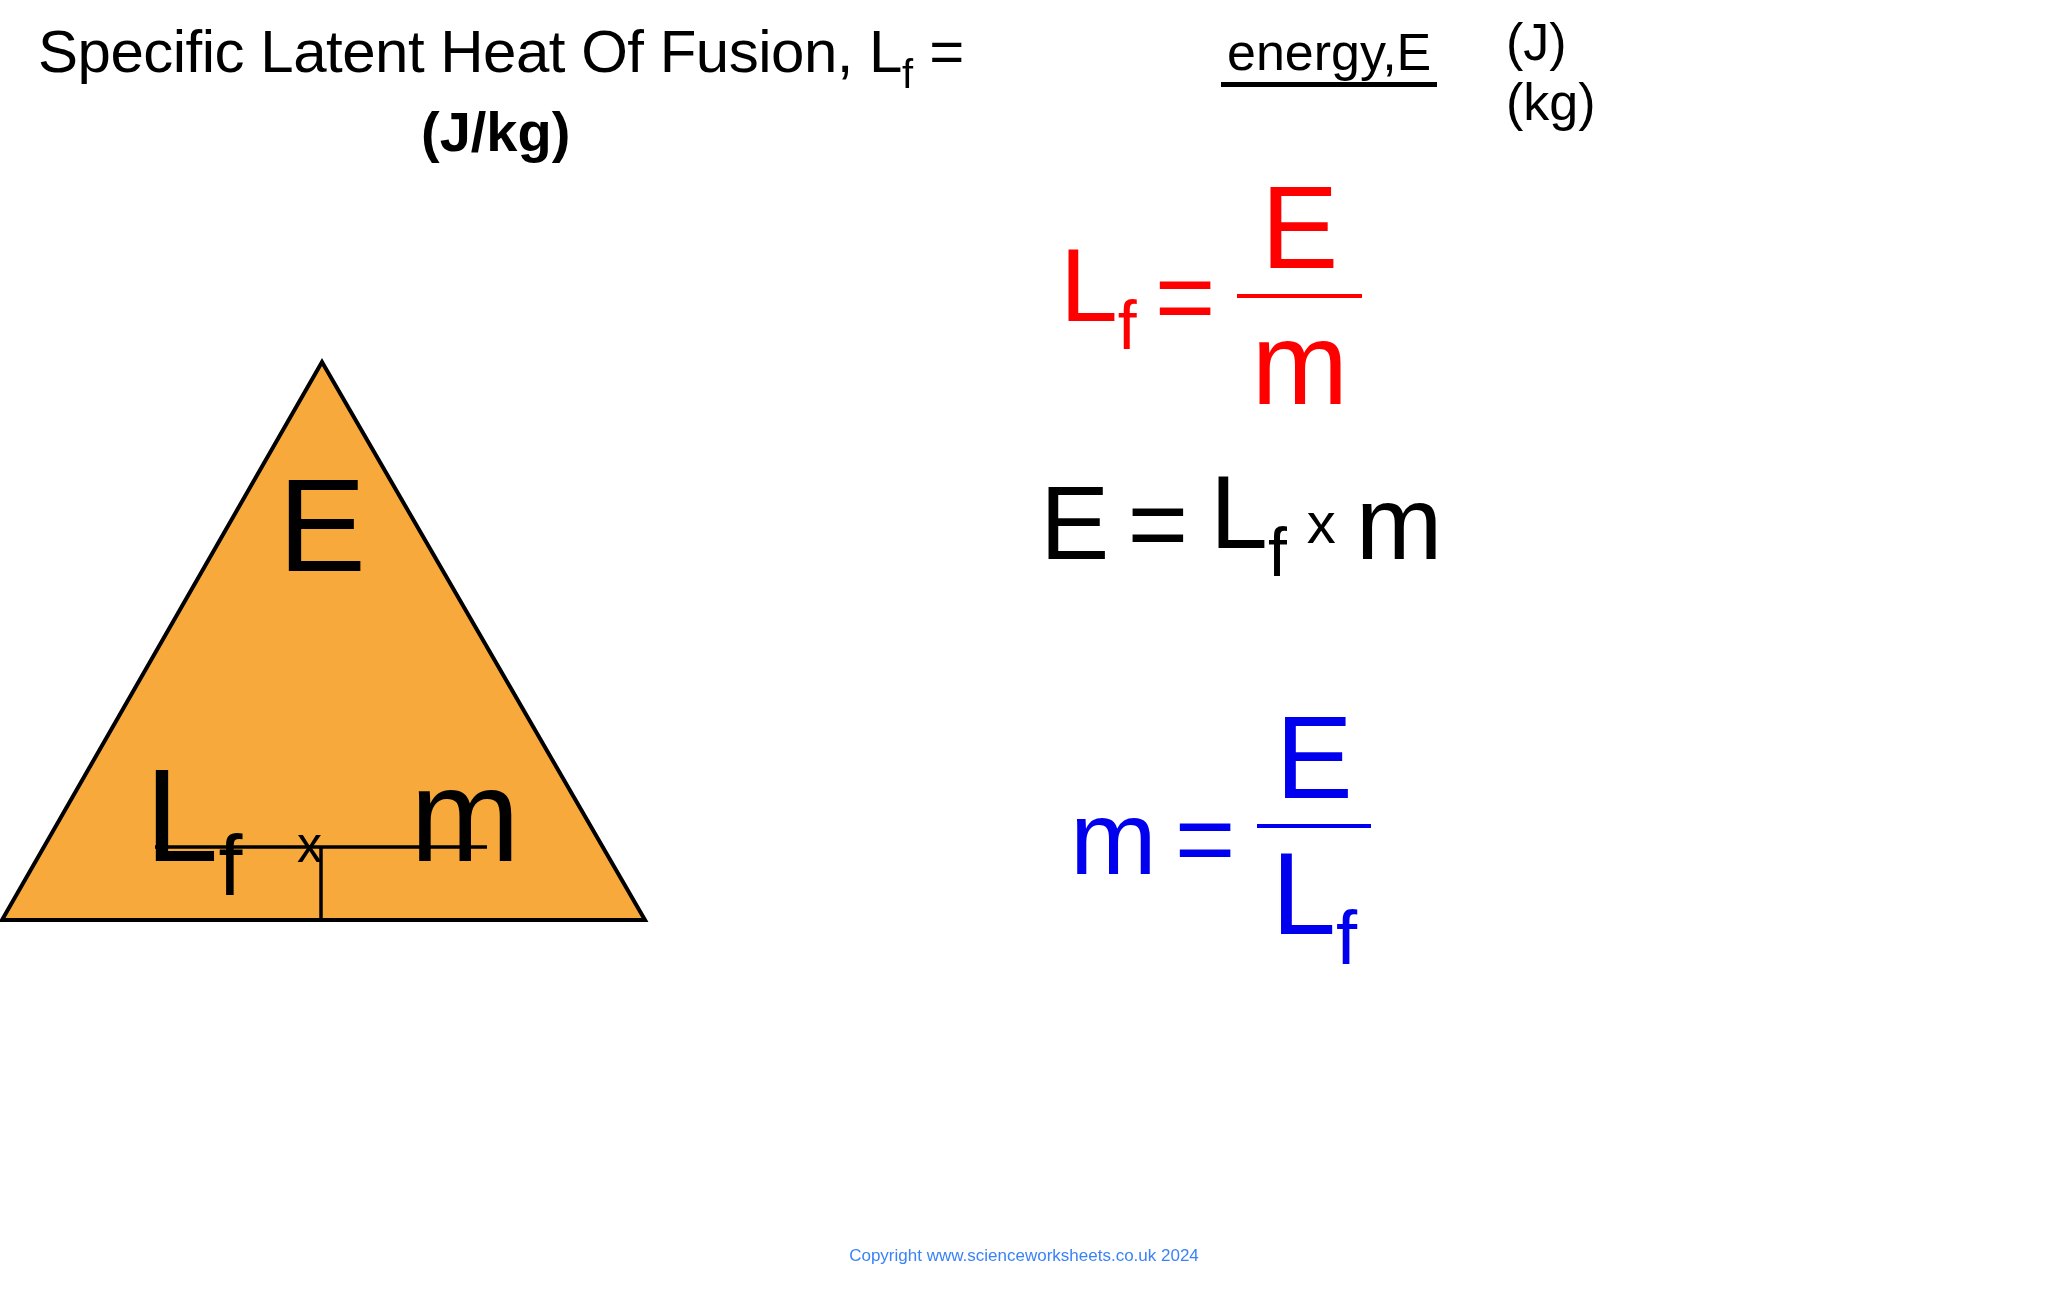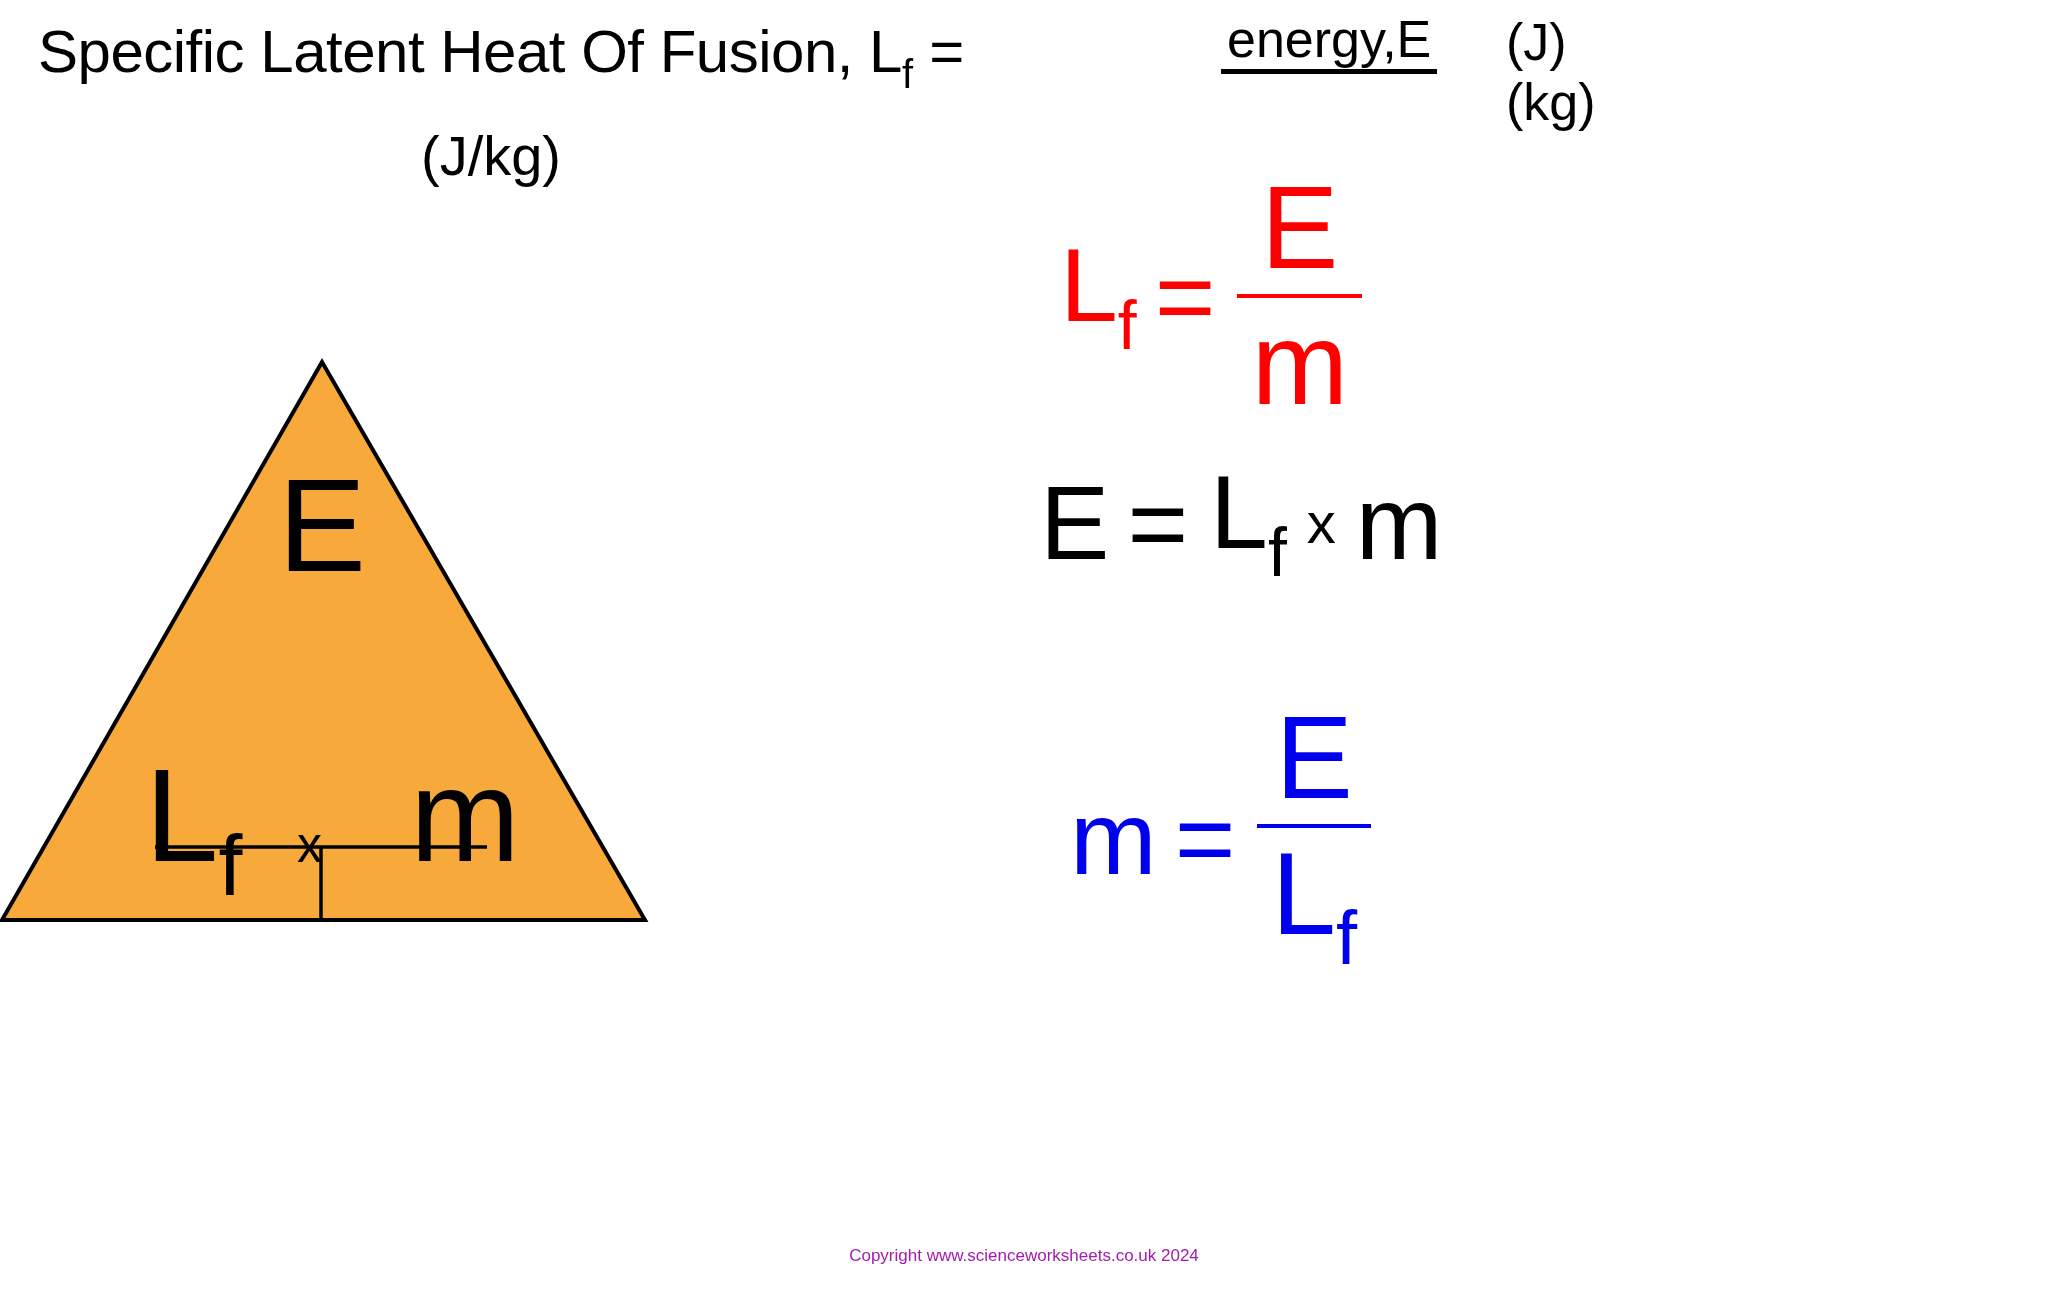--- a/index.html
+++ b/index.html
@@ -35,30 +35,31 @@
     letter-spacing: -0.5px;
   }
   #title-main .sub {
     font-size: 40px;
     vertical-align: -16px;
     letter-spacing: 0;
   }
   #title-units {
     position: absolute;
     left: 405px;
-    top: 123px;
+    top: 99px;
     font-size: 56px;
     white-space: nowrap;
+    font-weight: bold;
   }
 
   
   #header-fraction {
     position: absolute;
     left: 1205px;
-    top: 11px;
+    top: 24px;
     display: inline-block;
     text-align: right;
   }
   #header-fraction .num,
   #header-fraction .den {
     font-size: 52px;
     line-height: 1.08;
     white-space: nowrap;
     padding: 0 6px;
   }
@@ -209,21 +210,21 @@
   #eq-m .frac-bar { background: #0000EE; }
 
   
   #footer-copyright {
     position: absolute;
     left: 0;
     top: 1246px;
     width: 2048px;
     text-align: center;
     font-size: 17px;
-    color: #a21caf;
+    color: #3b82f6;
   }
 </style>
 </head>
 <body>
 
 <div id="title-block">
 
   <div id="title-main"><span>Specific Latent Heat Of Fusion, L</span><span class="sub">f</span><span> = </span></div>
 
   <div id="title-units">(J/kg)</div>

